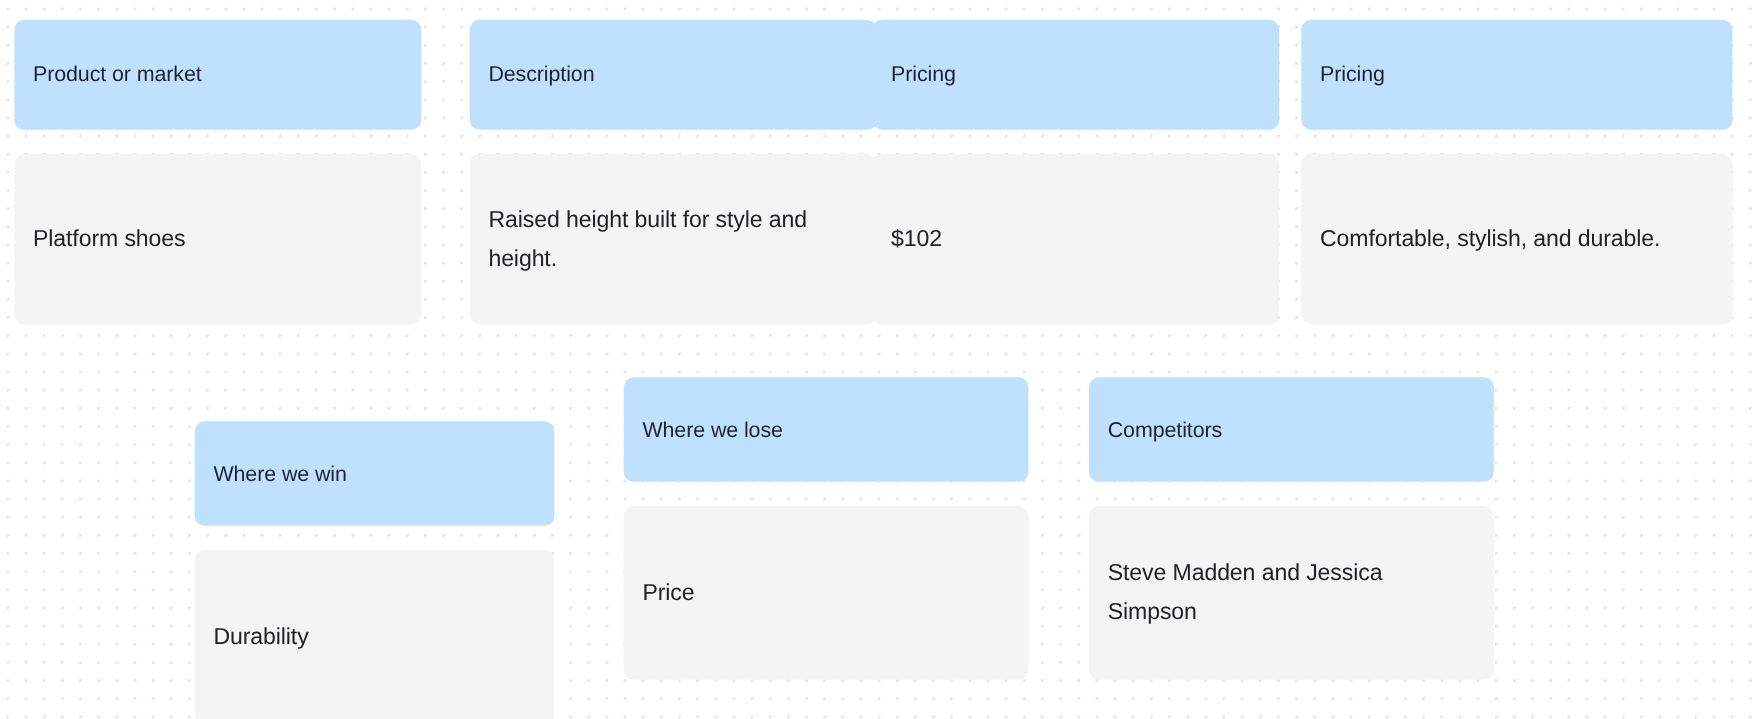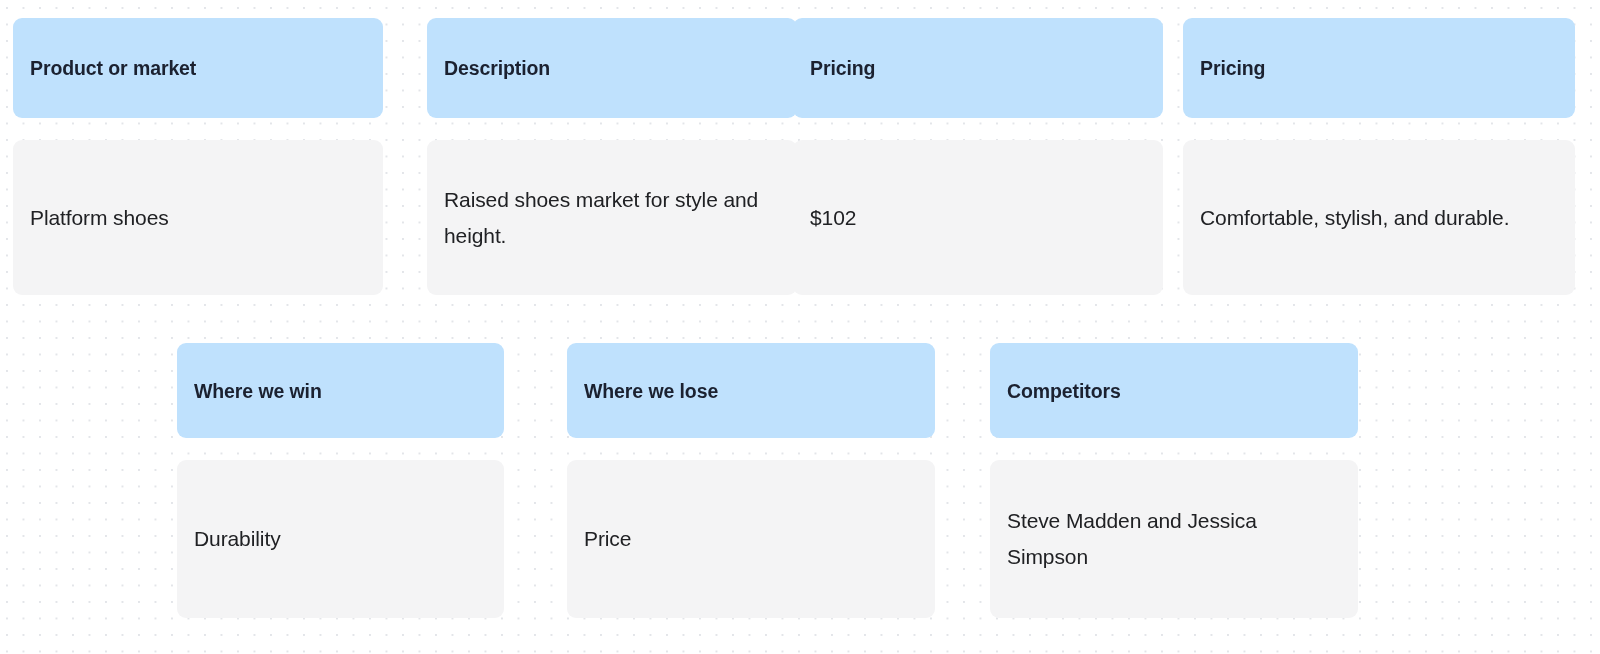--- a/index.html
+++ b/index.html
@@ -43,21 +43,21 @@
   .card-text {
     display: block;
     width: 100%;
     padding: 0 17px;
     color: #1f2430;
     letter-spacing: -0.1px;
   }
 
   .card.header .card-text {
     font-size: 19.5px;
-    font-weight: 700;
+    font-weight: 400;
     line-height: 26px;
     color: #1b2130;
   }
 
   .card.body .card-text {
     font-size: 21px;
     font-weight: 400;
     line-height: 36px;
     color: #202124;
   }
@@ -67,21 +67,21 @@
   .r1.header { top: 18px;  height: 100px; }
   .r1.body   { top: 140px; height: 155px; }
   .c1 { left: 13px;   width: 370px; }
   .c2 { left: 427px;  width: 370px; }
   .c3 { left: 793px;  width: 370px; justify-content: flex-end; }
   .c4 { left: 1183px; width: 392px; }
 
   
   .r2.header { top: 343px; height: 95px; }
   .r2.body   { top: 460px; height: 158px; }
-  .d1 { left: 177px; width: 327px; }
+  .d1 { left: 177px; width: 327px; margin-top: 40px; }
   .d2 { left: 567px; width: 368px; }
   .d3 { left: 957px; width: 368px; margin-left: 33px; }
 </style>
 </head>
 <body>
 
 <div class="board">
 
   <div class="card header r1 c1">
     <span class="card-text">Product or market</span>
@@ -93,21 +93,21 @@
     <span class="card-text">Pricing</span>
   </div>
   <div class="card header r1 c4">
     <span class="card-text">Pricing</span>
   </div>
 
   <div class="card body r1 c1">
     <span class="card-text">Platform shoes</span>
   </div>
   <div class="card body r1 c2">
-    <span class="card-text">Raised shoes market for style and height.</span>
+    <span class="card-text">Raised height built for style and height.</span>
   </div>
   <div class="card body r1 c3">
     <span class="card-text">$102</span>
   </div>
   <div class="card body r1 c4">
     <span class="card-text">Comfortable, stylish, and durable.</span>
   </div>
 
   <div class="card header r2 d1">
     <span class="card-text">Where we win</span>

